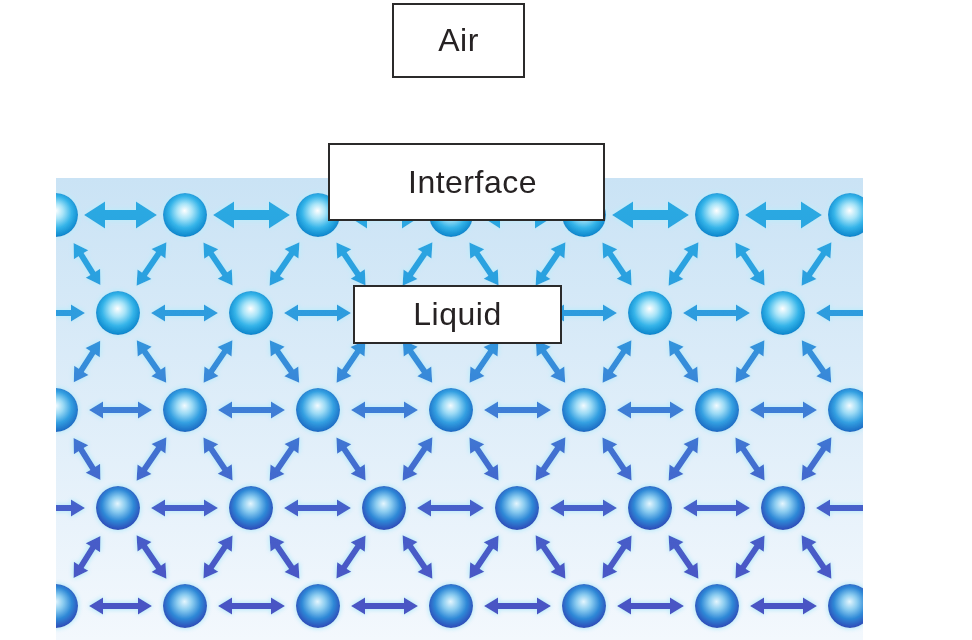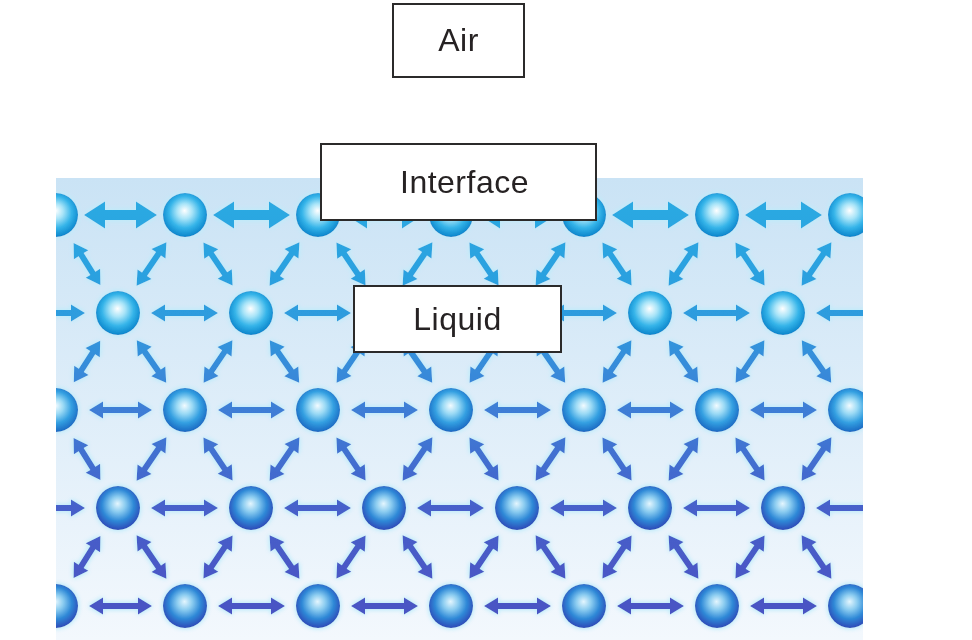--- a/index.html
+++ b/index.html
@@ -16,22 +16,22 @@
     position: absolute; z-index: 2;
     background: #ffffff;
     border: 2.5px solid #2b2a2a;
     display: flex; align-items: center; justify-content: center;
     font-size: 32px;
     color: #262223;
     letter-spacing: 0.5px;
     box-sizing: border-box;
   }
   #air-box       { left: 392px; top: 3px;   width: 133px; height: 75px; }
-  #interface-box { left: 320px; top: 143px; width: 277px; height: 78px; padding-left: 12px; }
-  #liquid-box    { left: 353px; top: 285px; width: 209px; height: 68px; }
+  #interface-box { left: 328px; top: 143px; width: 277px; height: 78px; padding-left: 12px; }
+  #liquid-box    { left: 353px; top: 285px; width: 209px; height: 59px; }
 </style>
 </head>
 <body>
 
 <div id="stage">
 
   <svg id="lattice" width="972" height="640" viewBox="0 0 972 640">
     <defs id="lattice-defs">
       <clipPath id="liquidClip">
         <rect id="clipRect" x="56" y="178" width="807" height="462"></rect>

